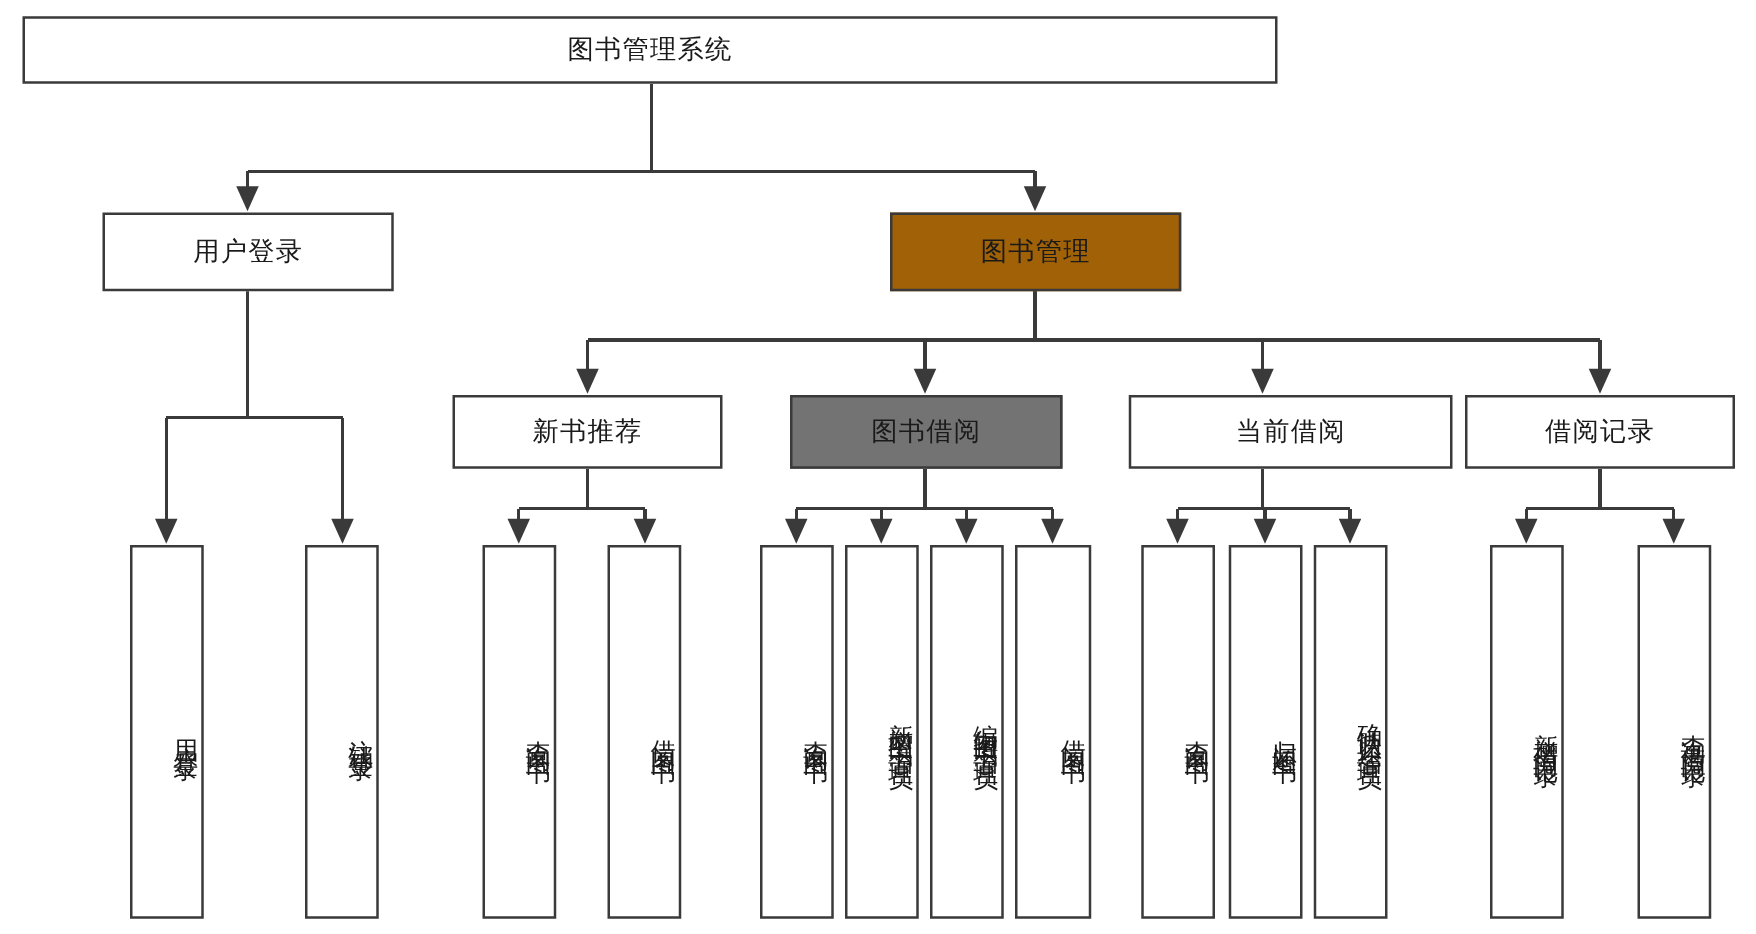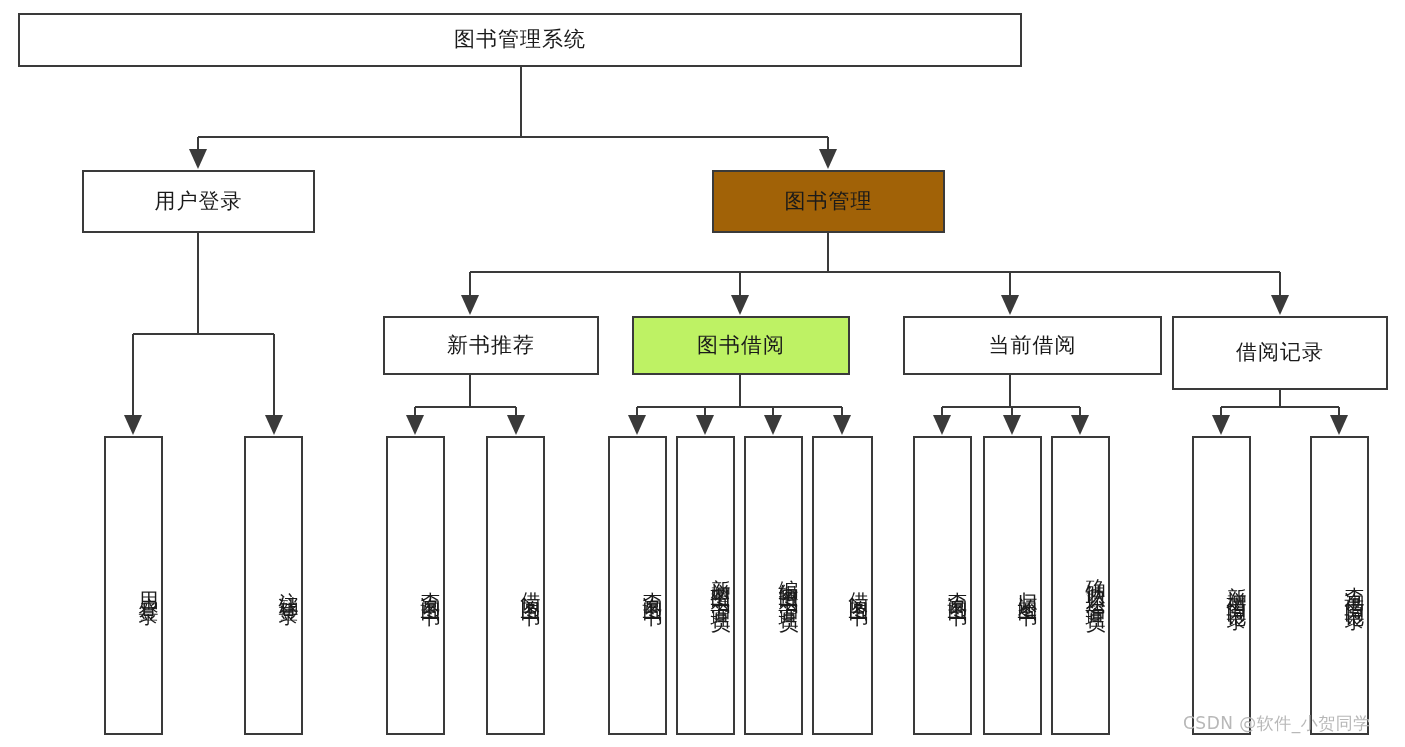--- a/index.html
+++ b/index.html
@@ -90,30 +90,30 @@
   <div id="nodes">
       <div class="node horiz" style="left: 18px; top: 13px; width: 1004px; height: 54px; border-color: rgb(58, 58, 58); background: rgb(255, 255, 255);">
         <span class="vtext">图书管理系统</span>
       </div>
       <div class="node horiz" style="left: 82px; top: 170px; width: 233px; height: 63px; border-color: rgb(58, 58, 58); background: rgb(255, 255, 255);">
         <span class="vtext">用户登录</span>
       </div>
       <div class="node horiz" style="left: 712px; top: 170px; width: 233px; height: 63px; border-color: rgb(58, 58, 58); background: #a16207;">
         <span class="vtext">图书管理</span>
       </div>
-      <div class="node horiz" style="left: 362px; top: 316px; width: 216px; height: 59px; border-color: rgb(58, 58, 58); background: rgb(255, 255, 255); margin-left: 21px;">
+      <div class="node horiz" style="left: 362px; top: 316px; width: 216px; height: 59px; border-color: rgb(58, 58, 58); background: rgb(255, 255, 255);">
         <span class="vtext">新书推荐</span>
       </div>
-      <div class="node horiz" style="left: 632px; top: 316px; width: 218px; height: 59px; border-color: rgb(58, 58, 58); background: #bef264;">
+      <div class="node horiz" style="left: 632px; top: 316px; width: 218px; height: 59px; border-color: rgb(58, 58, 58); background: #737373;">
         <span class="vtext">图书借阅</span>
       </div>
       <div class="node horiz" style="left: 903px; top: 316px; width: 259px; height: 59px; border-color: rgb(58, 58, 58); background: rgb(255, 255, 255);">
         <span class="vtext">当前借阅</span>
       </div>
-      <div class="node horiz" style="left: 1172px; top: 316px; width: 216px; height: 74px; border-color: rgb(58, 58, 58); background: rgb(255, 255, 255);">
+      <div class="node horiz" style="left: 1172px; top: 316px; width: 216px; height: 59px; border-color: rgb(58, 58, 58); background: rgb(255, 255, 255);">
         <span class="vtext">借阅记录</span>
       </div>
       <div class="node vert" style="left: 104px; top: 436px; width: 59px; height: 299px; border-color: rgb(58, 58, 58); background: rgb(255, 255, 255);">
         <span class="vtext">用户登录</span>
       </div>
       <div class="node vert" style="left: 244px; top: 436px; width: 59px; height: 299px; border-color: rgb(58, 58, 58); background: rgb(255, 255, 255);">
         <span class="vtext">注销登录</span>
       </div>
       <div class="node vert" style="left: 386px; top: 436px; width: 59px; height: 299px; border-color: rgb(58, 58, 58); background: rgb(255, 255, 255);">
         <span class="vtext">查询图书</span>
@@ -142,14 +142,13 @@
       <div class="node vert" style="left: 1051px; top: 436px; width: 59px; height: 299px; border-color: rgb(58, 58, 58); background: rgb(255, 255, 255);">
         <span class="vtext">确认归还（管理员）</span>
       </div>
       <div class="node vert" style="left: 1192px; top: 436px; width: 59px; height: 299px; border-color: rgb(58, 58, 58); background: rgb(255, 255, 255);">
         <span class="vtext">新增借阅记录</span>
       </div>
       <div class="node vert" style="left: 1310px; top: 436px; width: 59px; height: 299px; border-color: rgb(58, 58, 58); background: rgb(255, 255, 255);">
         <span class="vtext">查询借阅记录</span>
       </div>
     </div>
-  <div id="watermark">CSDN @软件_小贺同学</div>
 </div>
 
 </body></html>

